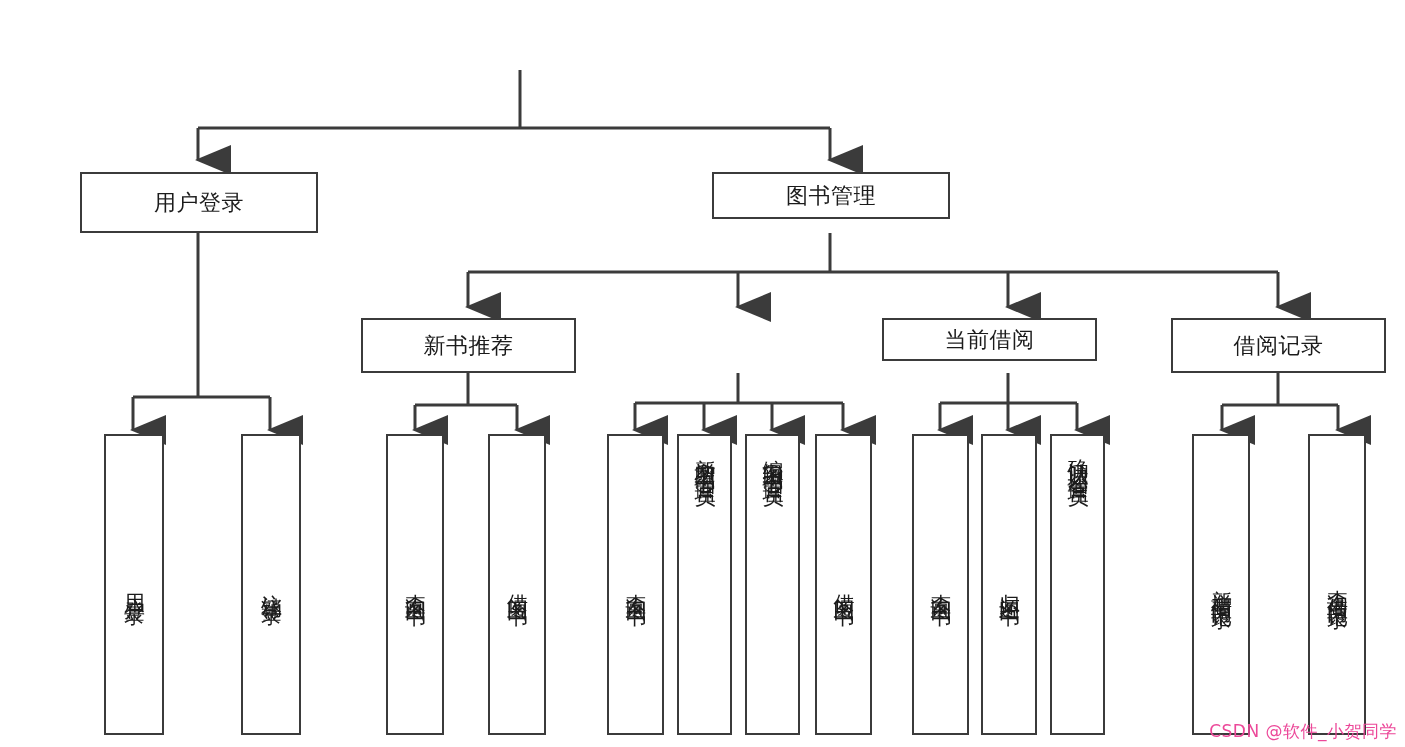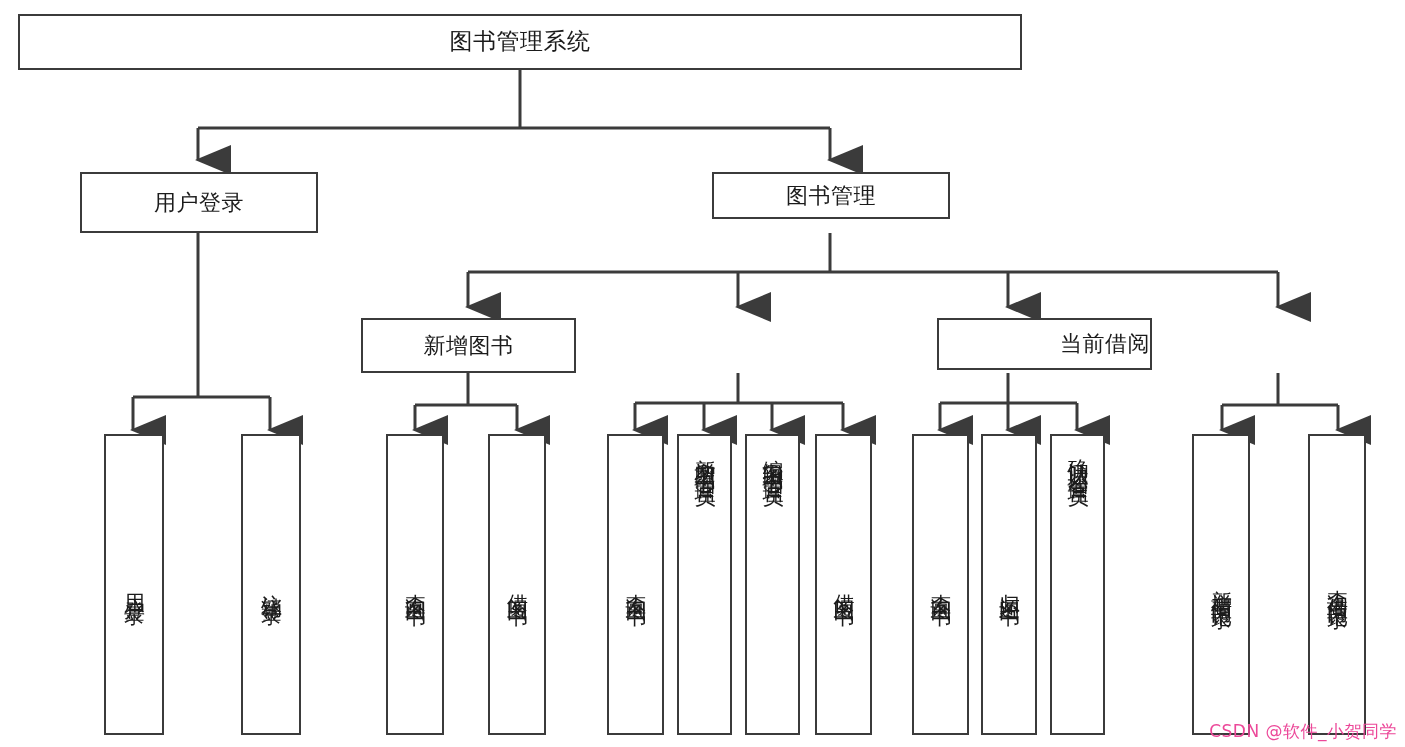--- a/index.html
+++ b/index.html
@@ -127,41 +127,41 @@
       <path d="M 1008 403 L 1008 430" marker-end="url(#arrow)"></path>
       <path d="M 1077 403 L 1077 430" marker-end="url(#arrow)"></path>
 
       <path d="M 1278 373 L 1278 405"></path>
       <path d="M 1222 405 L 1338 405"></path>
       <path d="M 1222 405 L 1222 430" marker-end="url(#arrow)"></path>
       <path d="M 1338 405 L 1338 430" marker-end="url(#arrow)"></path>
     </g>
   </svg>
 
-  <div class="node horiz root" style="left:18px; top:14px; width:1004px; height:56px;">
-    <span class="label">图书管理系统</span>
-  </div>
 
   <div class="node horiz" style="left:80px; top:172px; width:238px; height:61px;">
     <span class="label">用户登录</span>
   </div>
 
   <div class="node horiz" style="left:712px; top:172px; width:238px; height:47px;">
     <span class="label">图书管理</span>
   </div>
 
   <div class="node horiz" style="left:361px; top:318px; width:215px; height:55px;">
-    <span class="label">新增图书</span>
-  </div>
-
-
-  <div class="node horiz" style="left:937px; top:318px; width:215px; height:52px;justify-content:flex-end;">
+    <span class="label">新书推荐</span>
+  </div>
+
+
+  <div class="node horiz" style="left:882px; top:318px; width:215px; height:43px;">
     <span class="label">当前借阅</span>
   </div>
 
+  <div class="node horiz" style="left:1171px; top:318px; width:215px; height:55px;">
+    <span class="label">借阅记录</span>
+  </div>
 
   <div class="node vert center" style="left:104px; top:434px; width:60px; height:301px;">
     <span class="label">用户登录</span>
   </div>
 
   <div class="node vert center" style="left:241px; top:434px; width:60px; height:301px;">
     <span class="label">注销登录</span>
   </div>
 
   <div class="node vert center" style="left:386px; top:434px; width:58px; height:301px;">

